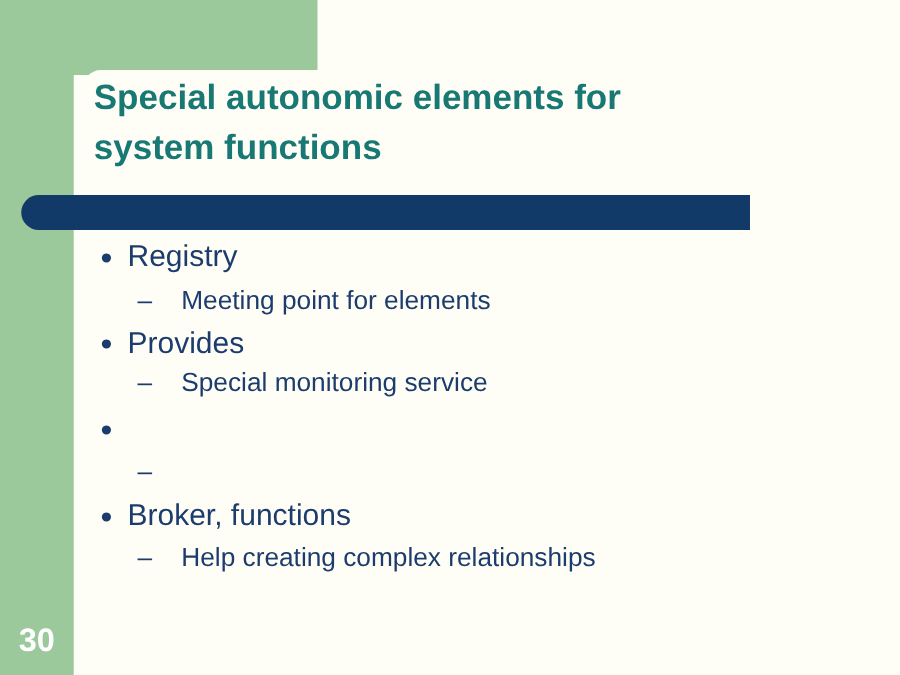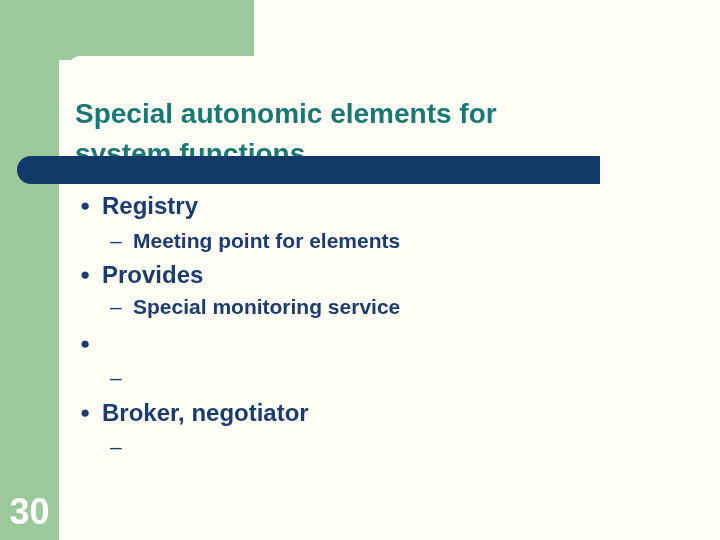--- a/index.html
+++ b/index.html
@@ -31,21 +31,20 @@
     position:absolute;left:66px;top:56px;right:0;bottom:0;
     background:var(--c-bg);
     border-top-left-radius:15px;
     z-index:2;
   }
   .title{
     position:absolute;left:75px;top:58px;width:500px;
     font-size:28px;line-height:40px;font-weight:bold;
     color:var(--c-teal);
     z-index:3;
-    margin-top:36px;
   }
   .title-bar{
     position:absolute;left:17px;top:156px;width:583px;height:28px;
     background:var(--c-navy);
     border-radius:14px 0 0 14px;
     z-index:3;
   }
   .bullet-list{
     position:absolute;left:80px;top:188px;width:540px;
     color:var(--c-text);
@@ -57,34 +56,34 @@
   .bullet-glyph{
     flex:0 0 22px;width:22px;
     font-size:17px;line-height:32px;
     color:var(--c-text);
   }
   .dash-glyph{
     flex:0 0 23px;width:23px;
     font-size:21px;line-height:26px;
     color:var(--c-text);
   }
-  .row .txt{flex:0 1 auto;font-weight:bold;}
-  .row.lvl2 .txt{max-width:440px;}
+  .row .txt{flex:0 1 auto;}
+  .row.lvl2 .txt{max-width:440px;margin-left:12px;}
   .r0{margin-top:2px;}
   .r1{margin-top:6px;}
   .r2{margin-top:5px;}
   .r3{margin-top:3px;}
   .r4{margin-top:8px;}
   .r5{margin-top:5px;}
   .r6{margin-top:6px;}
   .r7{margin-top:5px;}
   .page-number{
     position:absolute;left:0;top:496px;width:59px;
     text-align:center;
-    font-size:36px;line-height:32px;font-weight:bold;
+    font-size:26px;line-height:32px;font-weight:bold;
     color:var(--c-white);
     z-index:3;
   }
 </style>
 </head>
 <body>
 
 <div class="slide">
   <div class="green-band"></div>
   <div class="green-strip"></div>
@@ -112,21 +111,22 @@
       <span class="txt">Special monitoring service</span>
     </div>
     <div class="row lvl1 r4">
       <span class="bullet-glyph">●</span>
     </div>
     <div class="row lvl2 r5">
       <span class="dash-glyph">–</span>
     </div>
     <div class="row lvl1 r6">
       <span class="bullet-glyph">●</span>
-      <span class="txt">Broker, negotiator</span>
+      <span class="txt">Broker, functions</span>
     </div>
     <div class="row lvl2 r7">
       <span class="dash-glyph">–</span>
+      <span class="txt">Help creating complex relationships</span>
     </div>
   </div>
 
   <div class="page-number">30</div>
 </div>
 
 </body></html>

